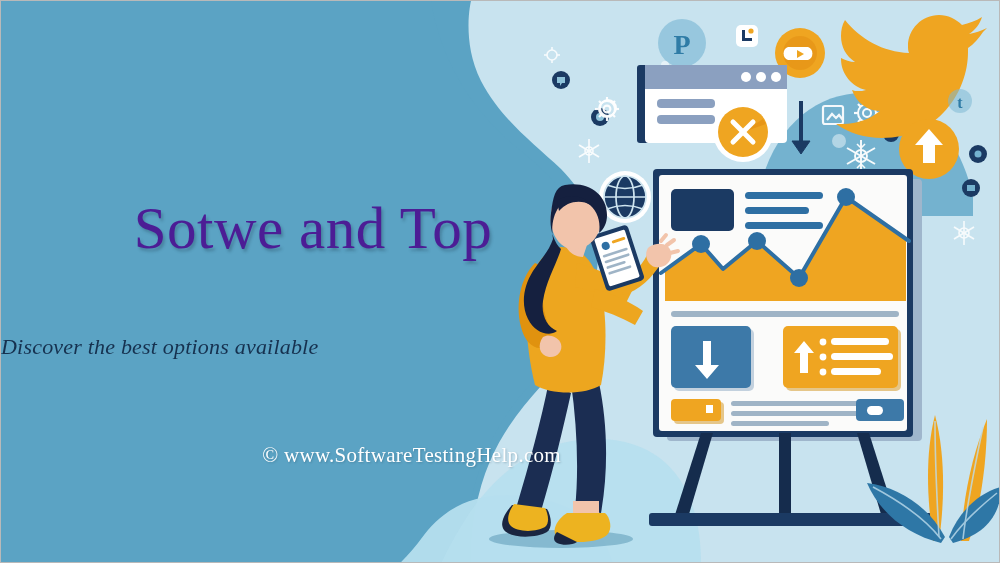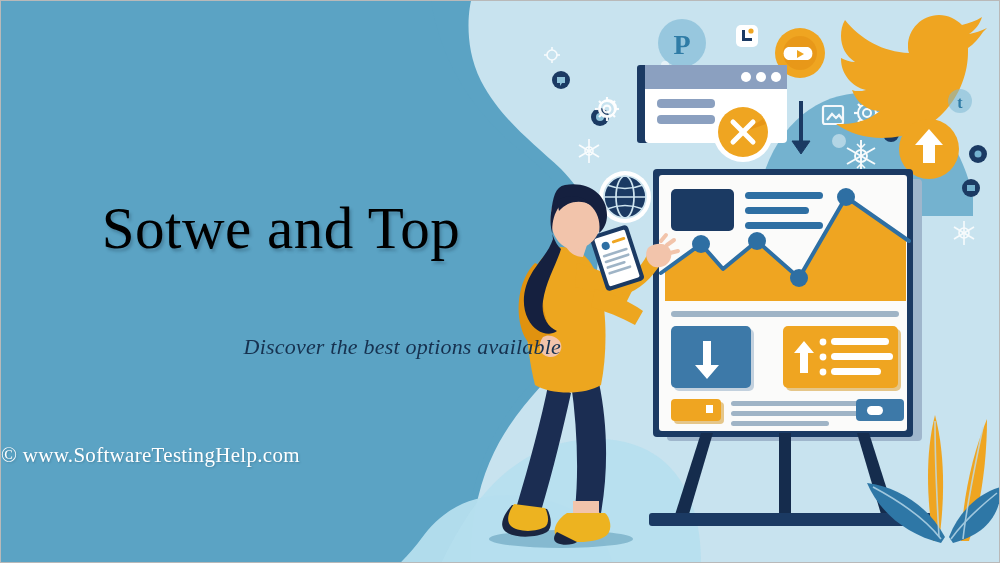--- a/index.html
+++ b/index.html
@@ -31,38 +31,39 @@
     position:absolute;left:0;top:0;width:560px;height:563px;
     z-index:40;
     pointer-events:none;
   }
   .headline{
     position:absolute;left:0;top:196px;width:560px;
     text-align:center;
     font-family:"Liberation Serif",serif;
     font-size:59px;
     line-height:62px;
-    color:#000000;
+    color:#4c1d95;
     letter-spacing:0.5px;
     text-shadow:2px 3px 3px rgba(30,60,80,0.30);
     pointer-events:auto;
+    padding-left:32px;
   }
   .subhead{
     position:absolute;left:0;top:333px;width:560px;
-    text-align:right;
+    text-align:left;
     font-family:"Liberation Serif",serif;
     font-style:italic;
     font-size:22px;
     color:#16314f;
     letter-spacing:0.2px;
     pointer-events:auto;
   }
   .credit{
     position:absolute;left:0;top:442px;width:560px;
-    text-align:left;
+    text-align:right;
     font-family:"Liberation Serif",serif;
     font-size:21px;
     color:#ffffff;
     letter-spacing:0.3px;
     text-shadow:1px 1px 2px rgba(25,55,75,0.25);
     pointer-events:auto;
   }
 
   
   .illus{

